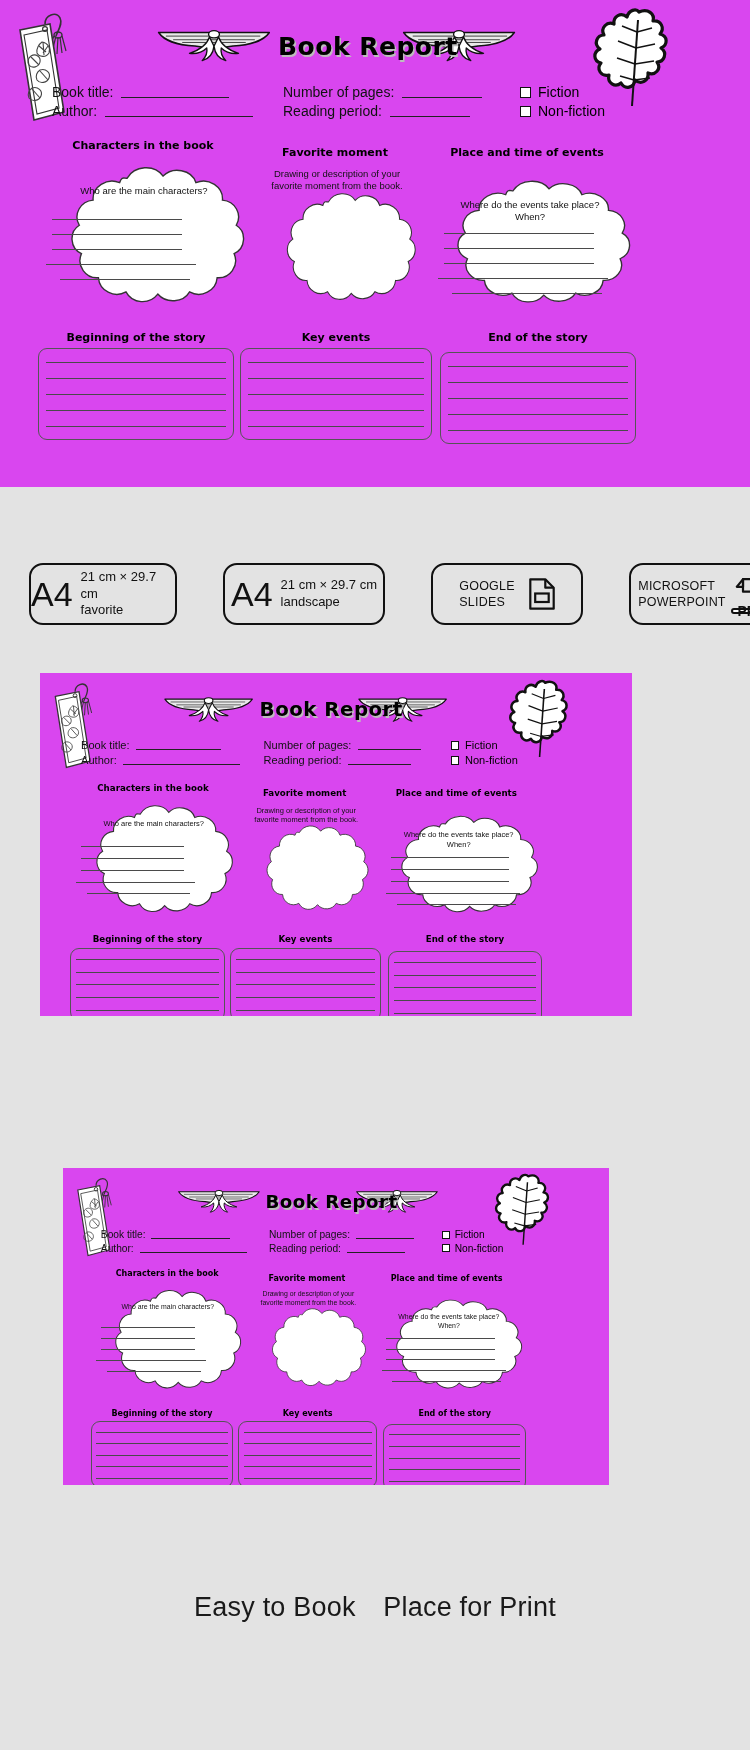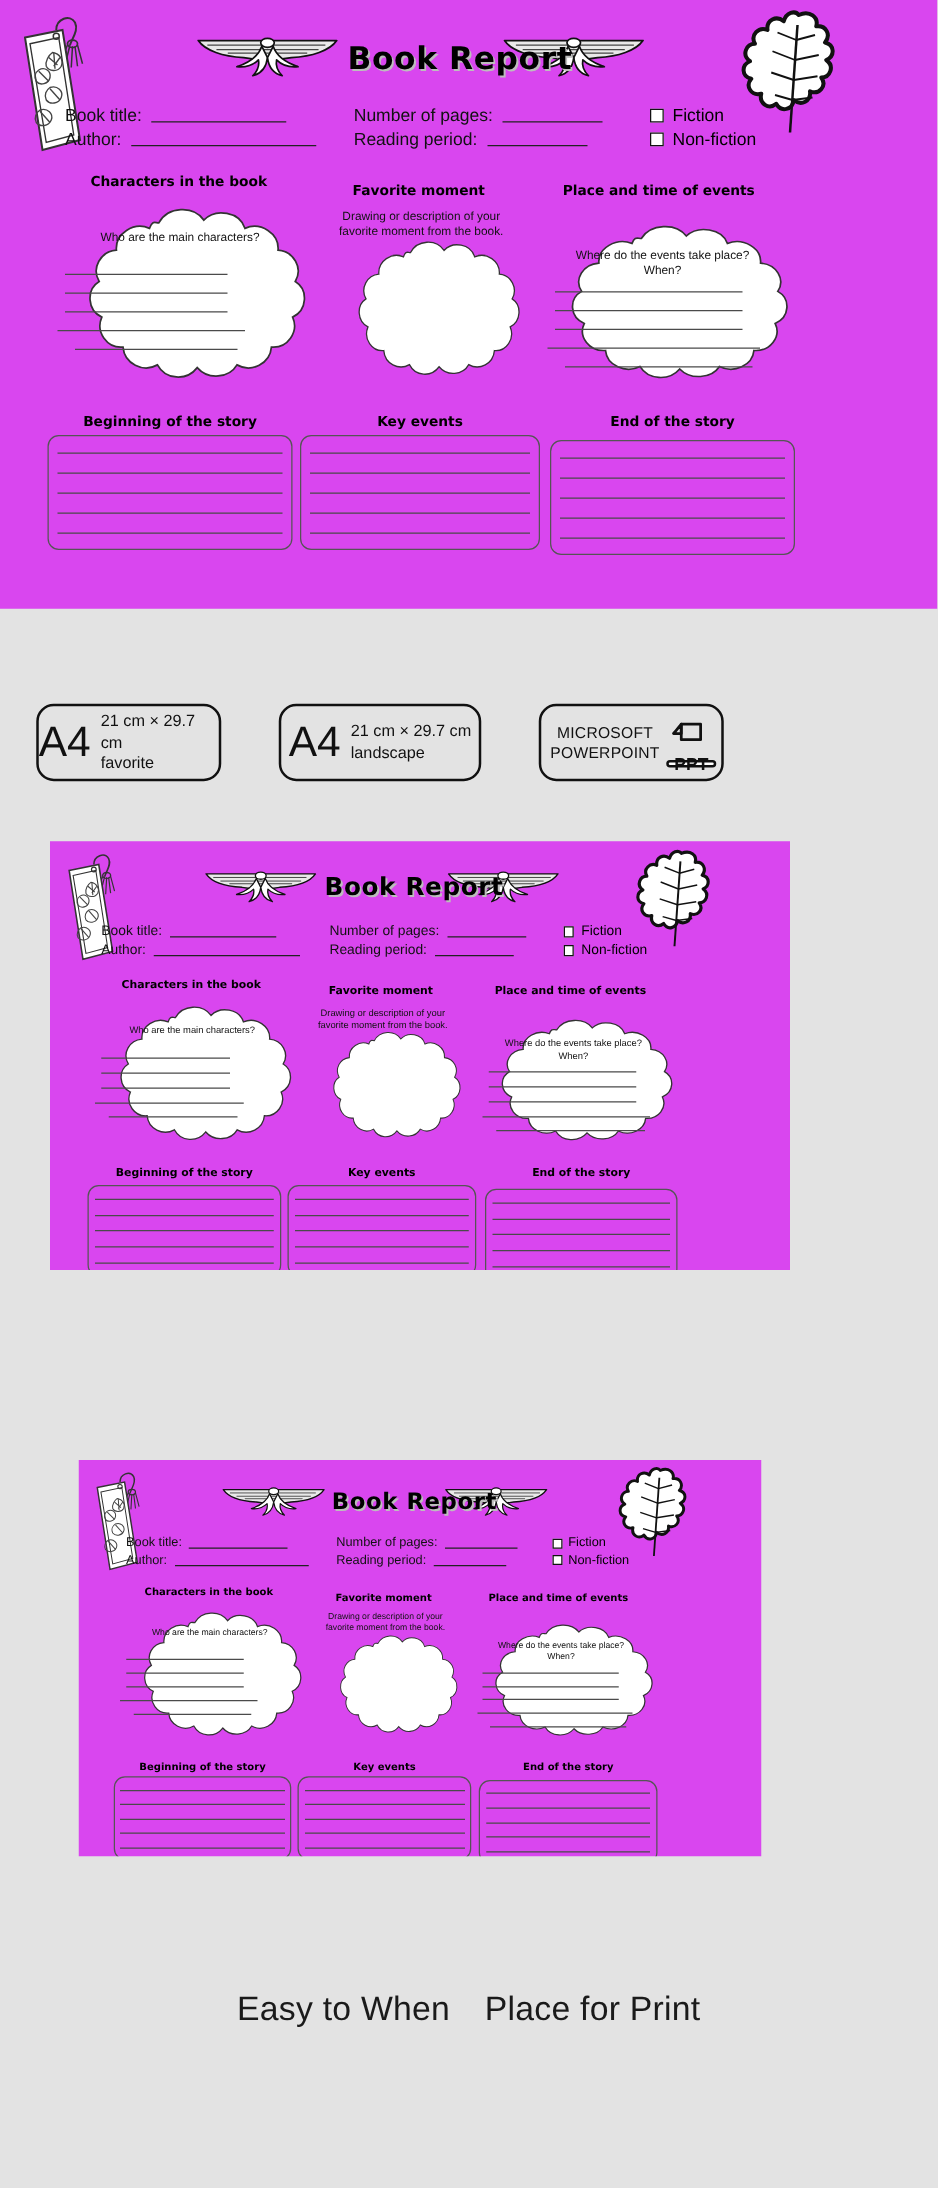--- a/index.html
+++ b/index.html
@@ -235,23 +235,36 @@
   </div>
 
   <div class="fbtn" style="width:162px;height:62px;">
     <span class="a4big">A4</span>
     <span style="text-align:left;">
       <span class="a4sub" style="display:block">21 cm × 29.7 cm</span>
       <span class="a4sub" style="display:block">landscape</span>
     </span>
   </div>
 
+  <div class="fbtn" style="width:152px;height:62px;gap:14px;">
+    <span style="text-align:left;">
+      <span class="fname" style="display:block">GOOGLE</span>
+      <span class="fname" style="display:block">SLIDES</span>
+    </span>
+    <span style="line-height:0">
+      <svg width="26" height="32" viewBox="0 0 26 32">
+        <path d="M1.3 1.3h15l8.4 8.4v21h-23.4z" fill="none" stroke="#111" stroke-width="2.2" stroke-linejoin="round"></path>
+        <path d="M16.3 1.3v8.4h8.4" fill="none" stroke="#111" stroke-width="2.2" stroke-linejoin="round"></path>
+        <rect x="6.2" y="15.5" width="13.5" height="8.5" fill="none" stroke="#111" stroke-width="2.2"></rect>
+      </svg>
+    </span>
+  </div>
 
   <div class="fbtn" style="width:148px;height:62px;gap:8px;">
-    <span style="text-align:center;">
+    <span style="text-align:left;">
       <span class="fname" style="display:block">MICROSOFT</span>
       <span class="fname" style="display:block">POWERPOINT</span>
     </span>
     <span style="position:relative;line-height:0;">
       <svg width="34" height="34" viewBox="0 0 34 34">
         <path d="M9 2.2h15.5v12.5h-15.5z" fill="none" stroke="#111" stroke-width="2.2" stroke-linejoin="round"></path>
         <path d="M9 2.2c-2.4 3-4.2 5.4-6.2 7.6h6.2z" fill="none" stroke="#111" stroke-width="2.2" stroke-linejoin="round"></path>
       </svg>
       <span class="pptbadge" style="position:absolute;right:-3px;bottom:-3px;background:#fff;">PPT</span>
     </span>
@@ -564,15 +577,15 @@
     <div class="sec-title" style="position:absolute;left:305.76px;top:240.968px;width:171.808px;font-size:8.008px;">End of the story</div>
     <div class="boxcard" style="position:absolute;left:320.32px;top:256.256px;width:142.688px;height:66.976px;"></div>
     <div style="position:absolute;left:326.144px;top:266.448px;width:131.04px;height:1px;background:#4a4a4a;"></div>
     <div style="position:absolute;left:326.144px;top:278.096px;width:131.04px;height:1px;background:#4a4a4a;"></div>
     <div style="position:absolute;left:326.144px;top:289.74399999999997px;width:131.04px;height:1px;background:#4a4a4a;"></div>
     <div style="position:absolute;left:326.144px;top:301.392px;width:131.04px;height:1px;background:#4a4a4a;"></div>
     <div style="position:absolute;left:326.144px;top:313.03999999999996px;width:131.04px;height:1px;background:#4a4a4a;"></div>
   </div>
 
 <div class="footer" style="top:1592px;">
-  <span>Easy to When</span>
+  <span>Easy to Book</span>
   <span>Place for Print</span>
 </div>
 
 </body></html>

